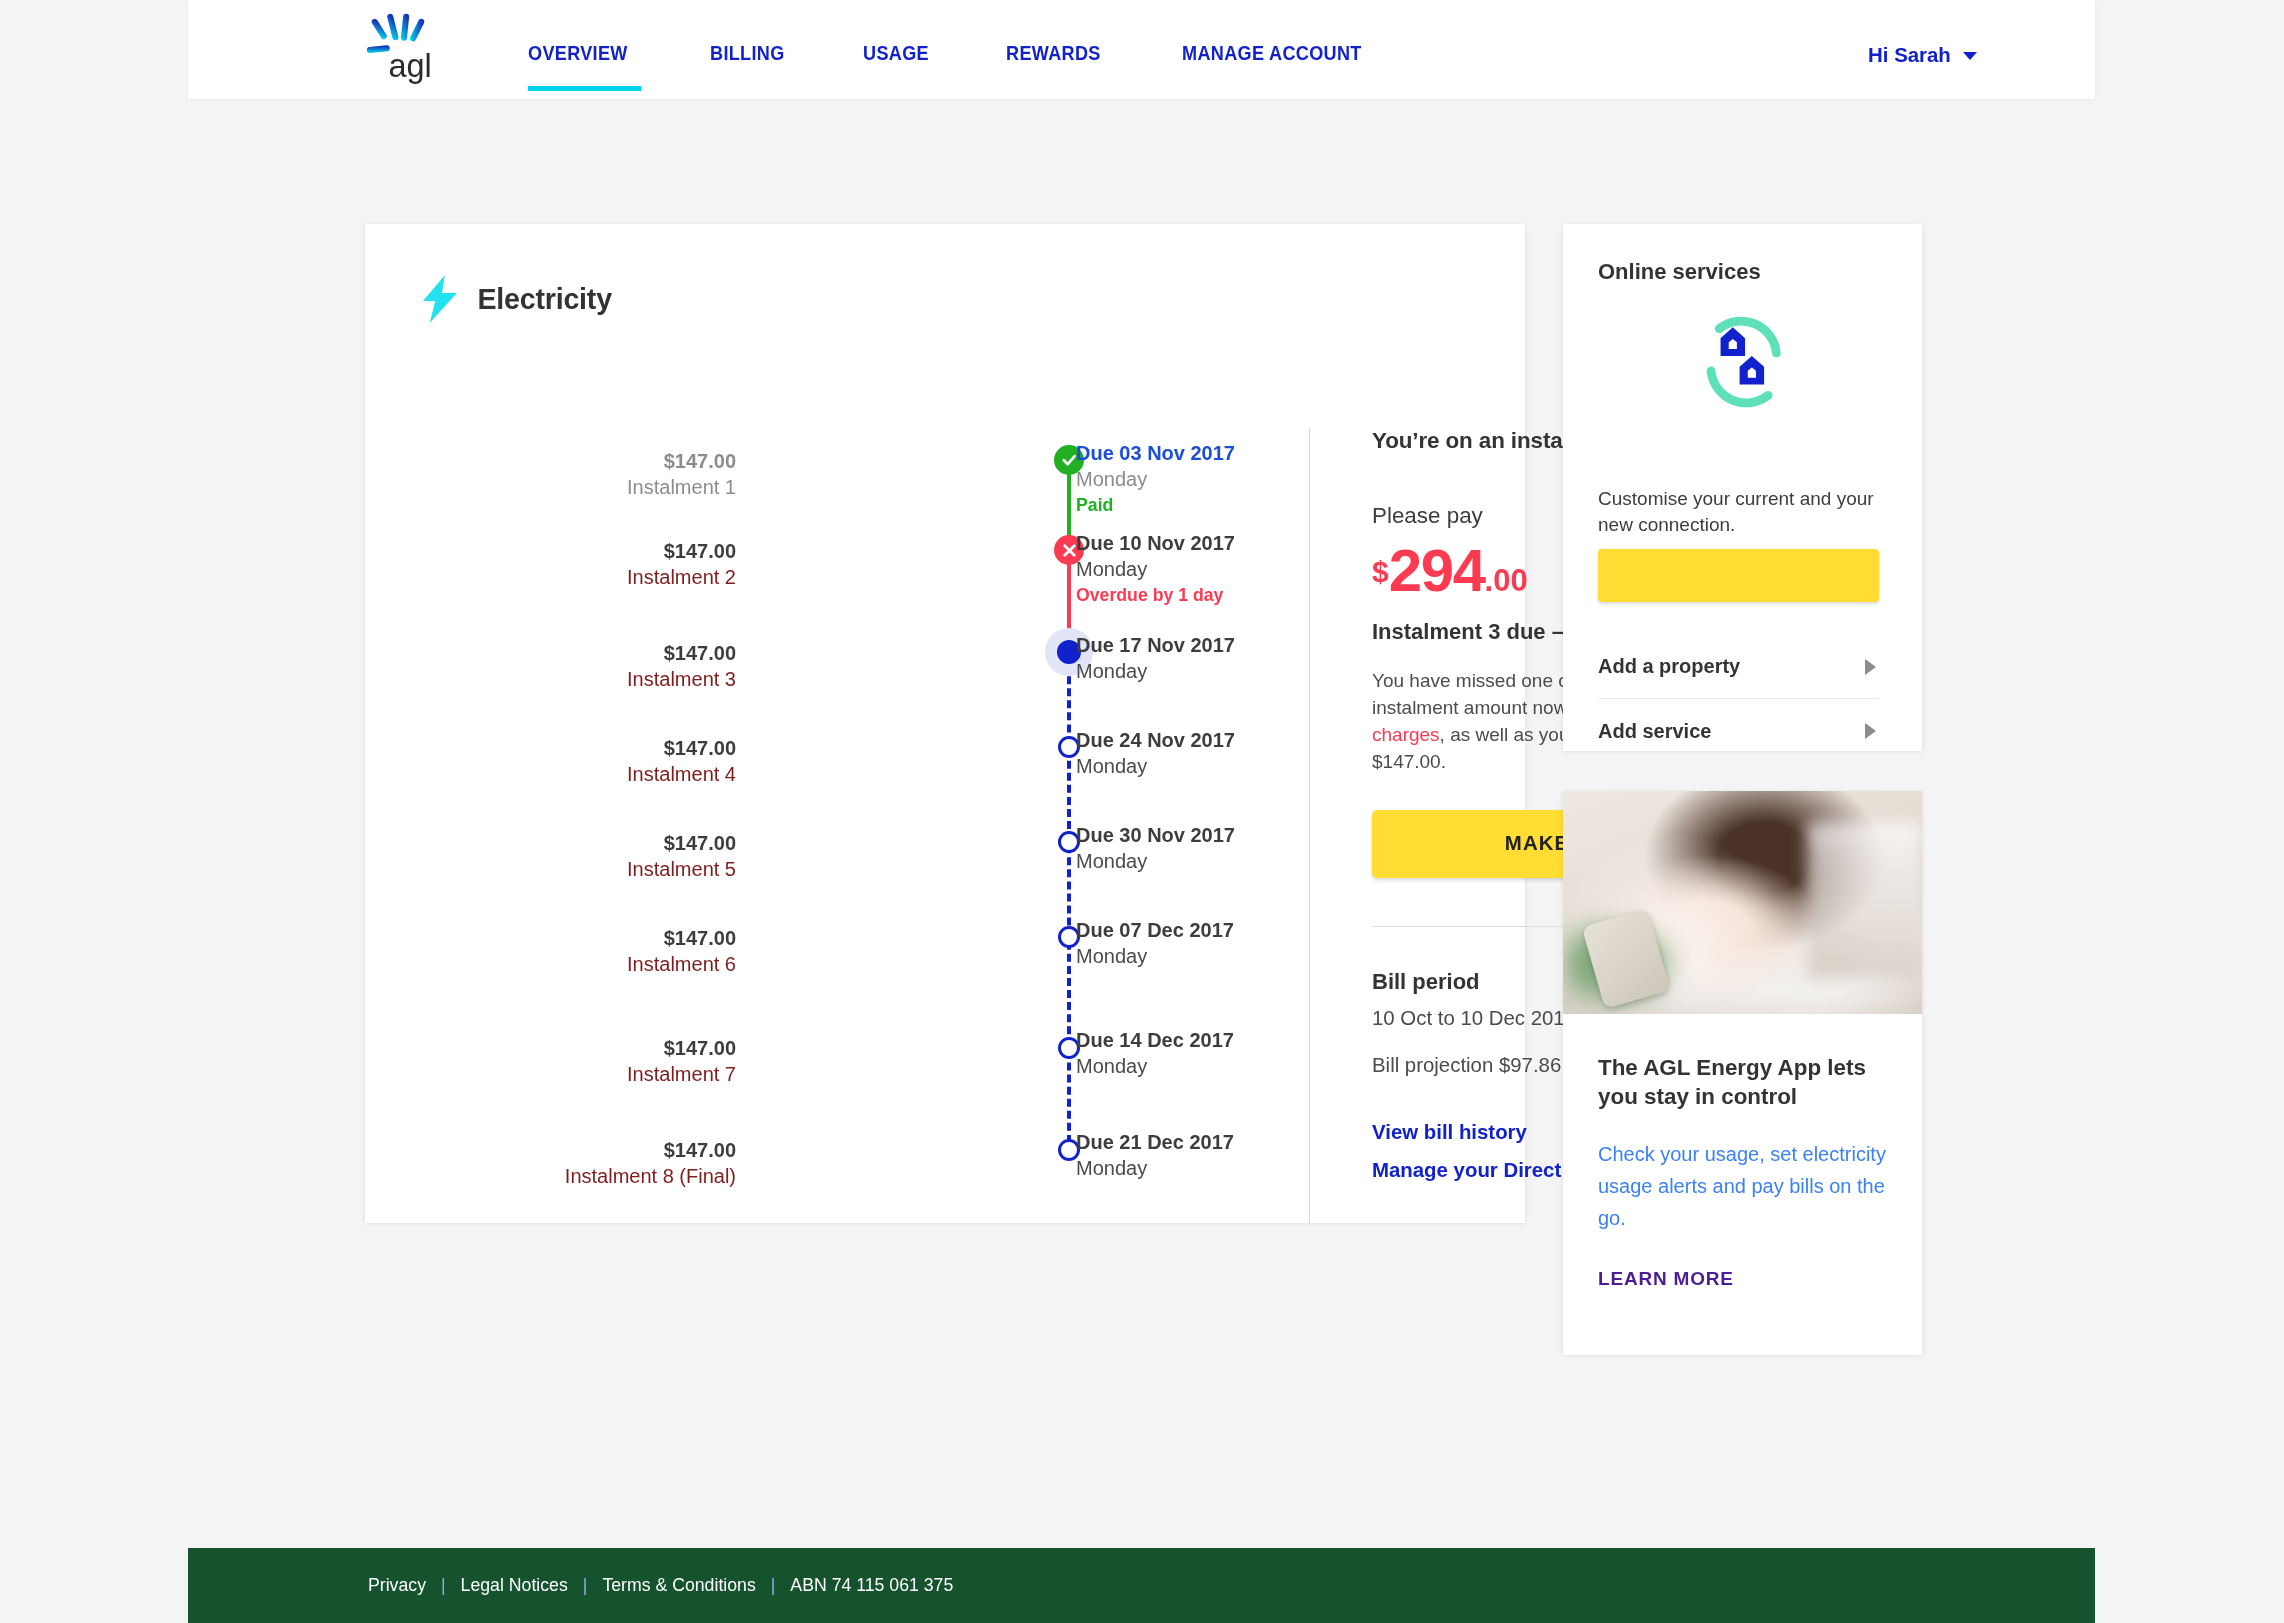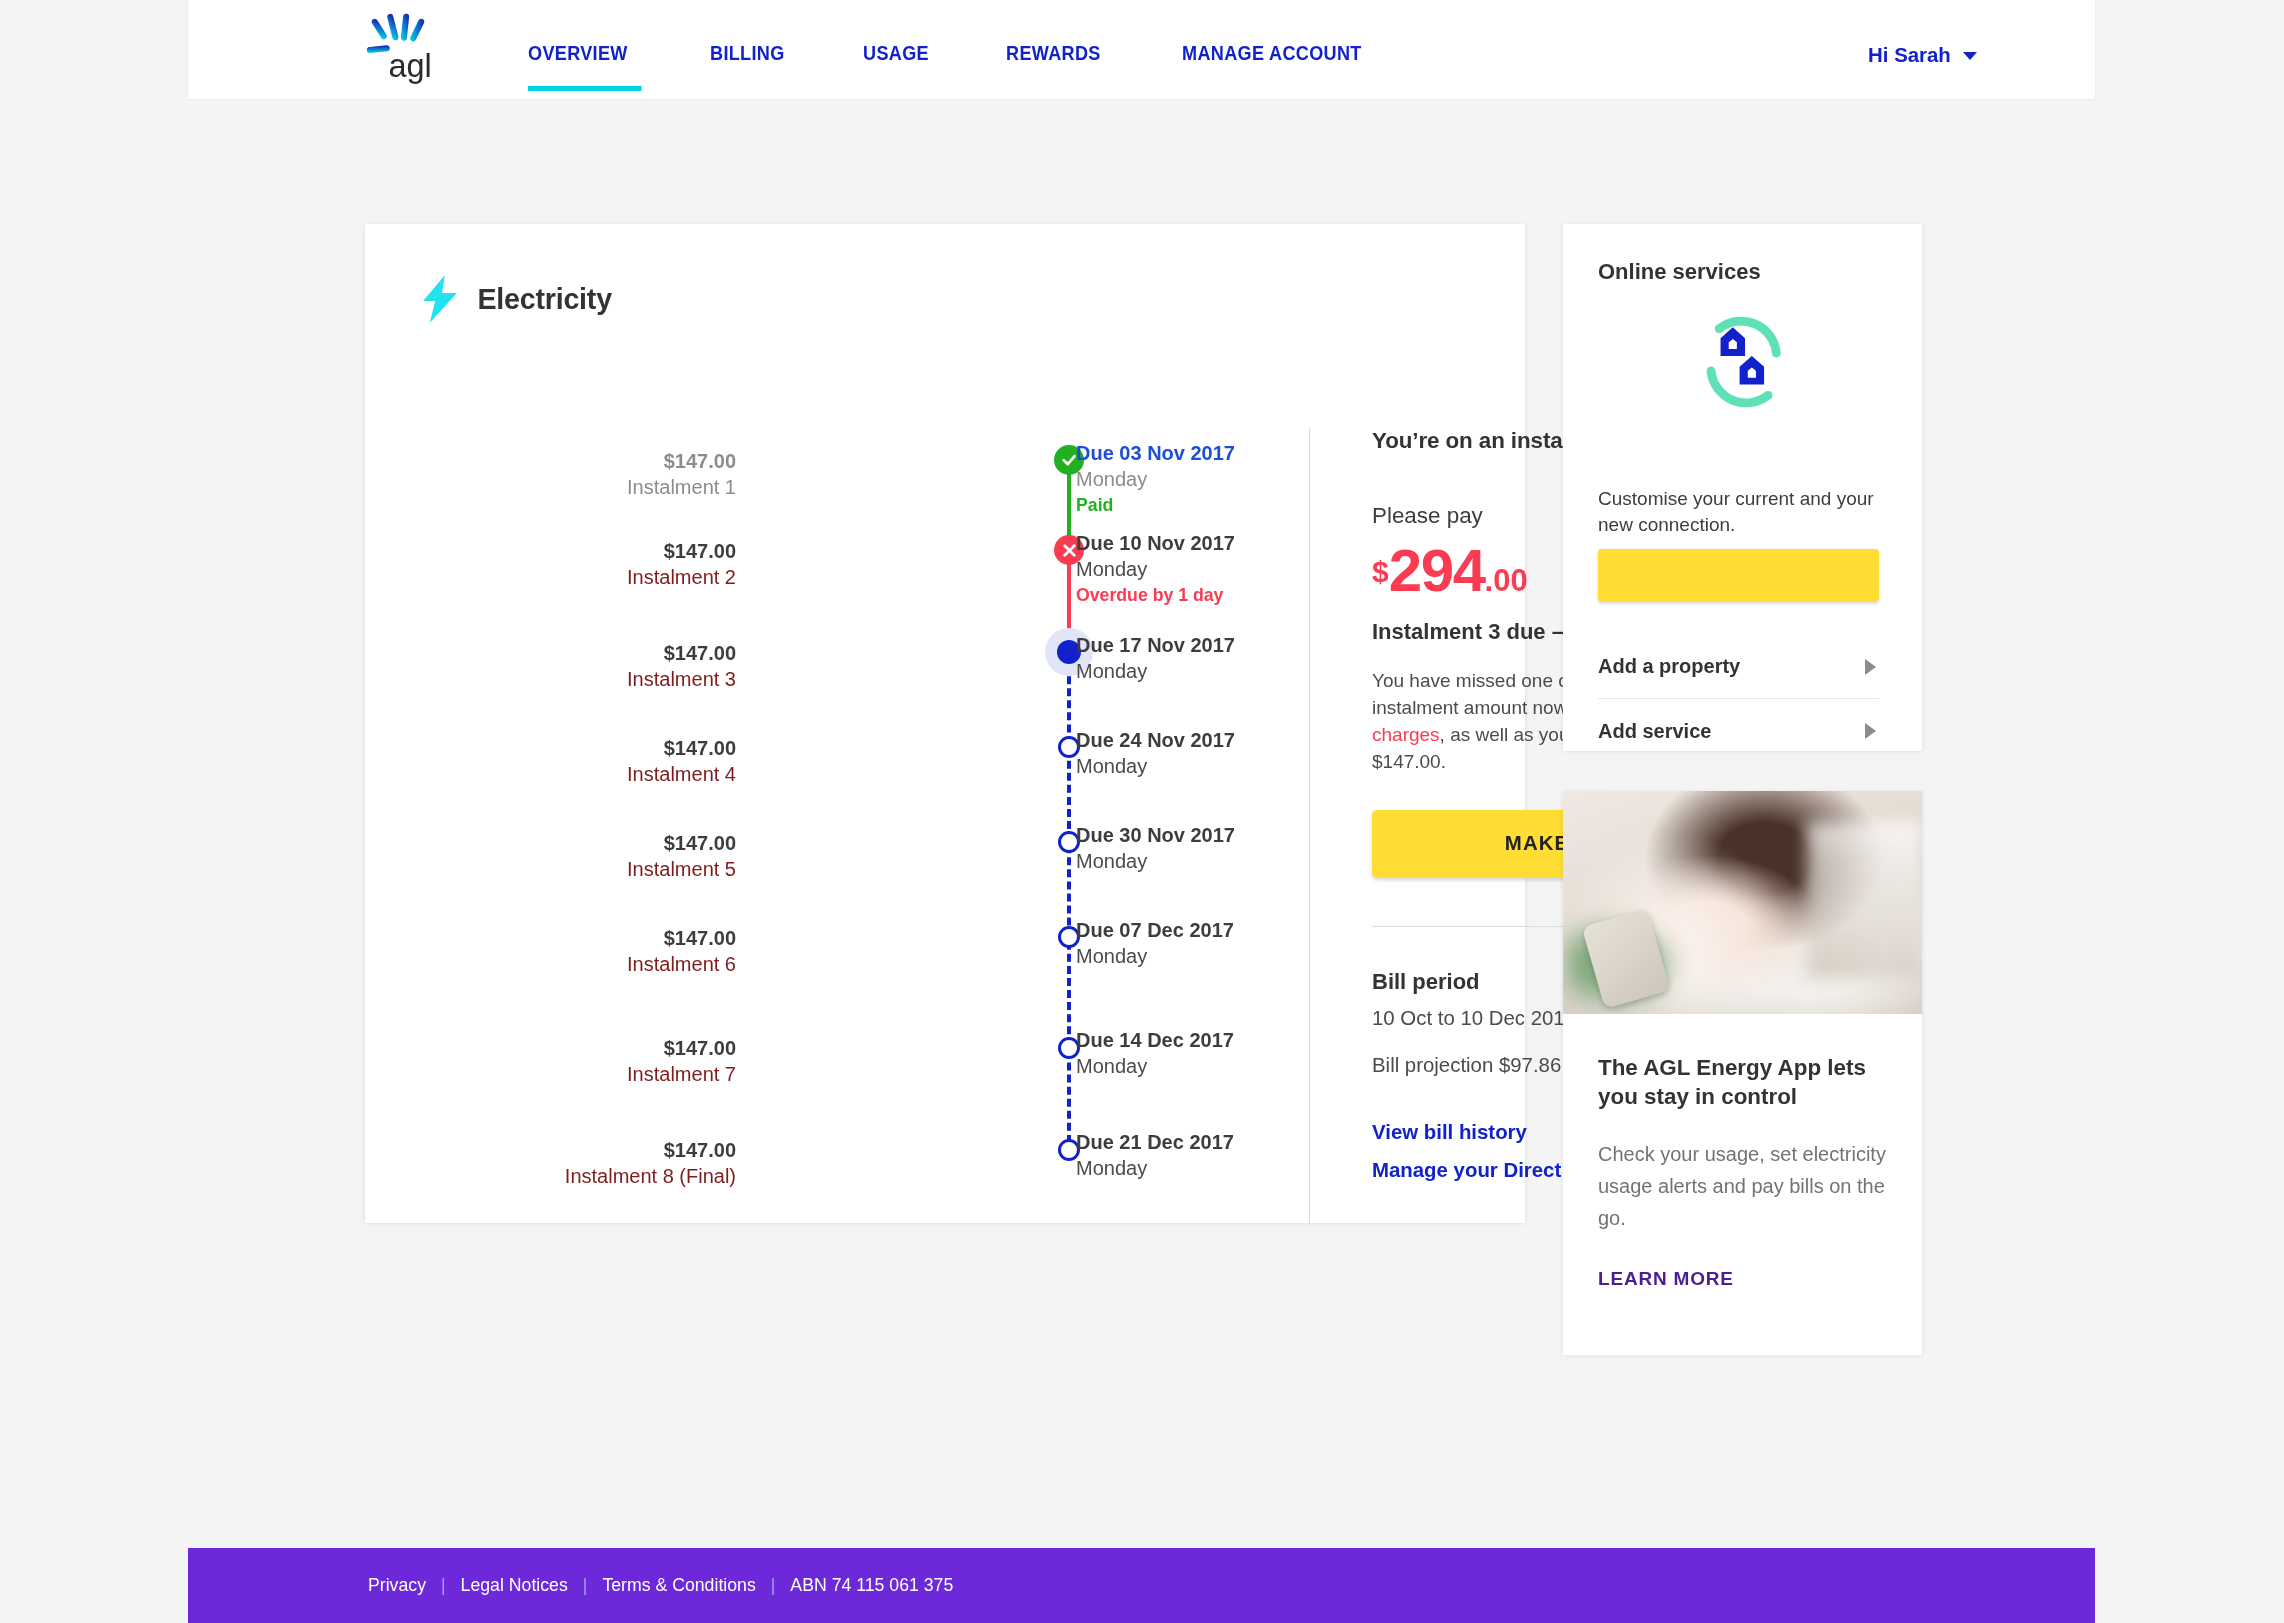--- a/index.html
+++ b/index.html
@@ -220,31 +220,31 @@
     filter: blur(8.2px);
   }
   .promo-img .phone {
     position: absolute; left: 8%; top: 56%; width: 19%; height: 38%;
     background: linear-gradient(150deg,#e7e2d8,#cdc6ba);
     border-radius: 9.5px; transform: rotate(-16deg);
     box-shadow: 0 2.7px 6.8px rgba(0,0,0,0.2);
   }
   .promo-body { position: absolute; left: 35px; top: 262px; width: 292px; }
   .promo-head { font-size: 22.4px; font-weight: bold; color: #333; line-height: 1.3; }
-  .promo-text { margin-top: 27px; font-size: 20px; color: #737373; line-height: 1.6; }
+  .promo-text { margin-top: 27px; font-size: 20px; color: #3b82f6; line-height: 1.6; }
   .promo-cta {
     display: inline-block; margin-top: 34px;
     font-size: 19px; font-weight: bold; color: #4c1d95;
     letter-spacing: 0.8px; text-decoration: none; cursor: pointer;
   }
 
   
   .footer {
     position: absolute; left: 188px; bottom: 0; width: 1907px; height: 75px;
-    background: #6d28d9; display: flex; align-items: center;
+    background: #14532d; display: flex; align-items: center;
   }
   .footer-inner {
     margin-left: 180px; display: flex; align-items: center; gap: 0;
     color: #fff; font-size: 17.7px;
   }
   .footer-inner a { color: #fff; text-decoration: none; cursor: pointer; }
   .footer-sep { margin: 0 15px; color: #9aa7ee; }
   .footer-abn { color: #fff; }
 </style>
 </head>

